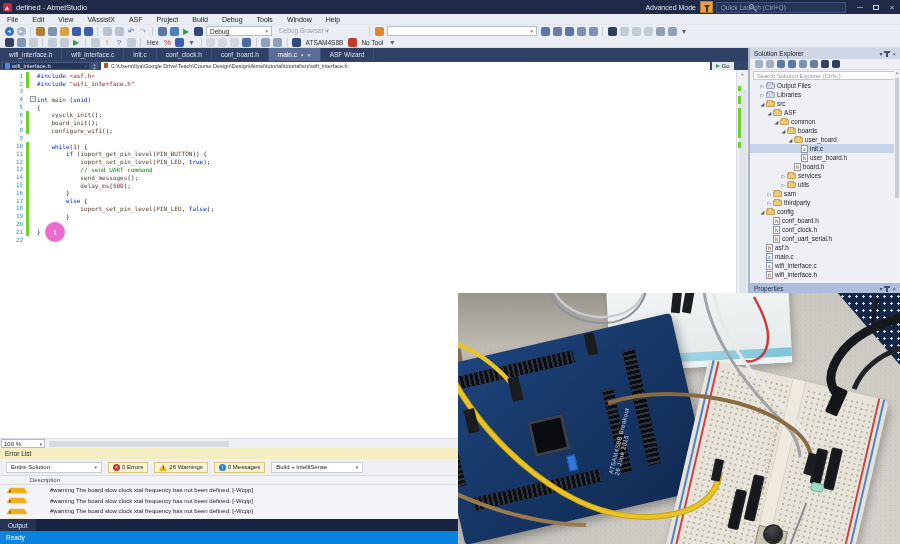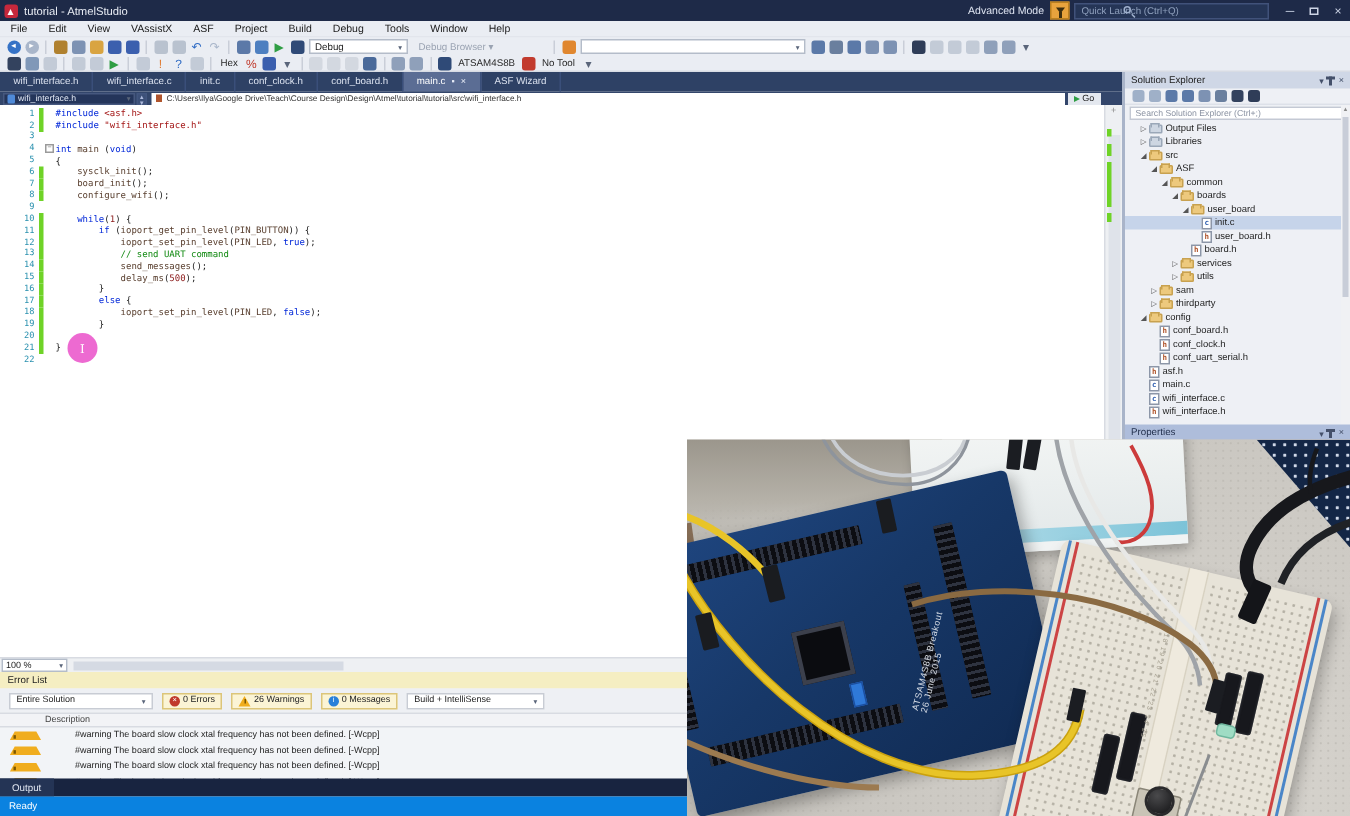--- a/index.html
+++ b/index.html
@@ -146,21 +146,21 @@
 .btn-knob{position:absolute;left:92px;top:146px;width:20px;height:20px;border-radius:50%;background:radial-gradient(circle at 35% 30%,#4a4a4c,#141416);border:2px solid #2a2a2c}
 .lead{position:absolute;left:122px;top:118px;width:1.5px;height:62px;background:#8a8d90;transform:rotate(8deg)}
 .bb-nums{position:absolute;left:84px;top:46px;transform:rotate(90deg);transform-origin:0 0;font-size:4.5px;color:#a59f8f;letter-spacing:1px;white-space:nowrap}
 #wiresvg{position:absolute;inset:0;pointer-events:none}
 </style>
 </head>
 <body>
 
 <div class="abs" id="titlebar">
   <div id="app-logo"></div>
-  <span id="title-text">tutorial - AtmelStudio</span>
+  <span id="title-text">defined - AtmelStudio</span>
   <div id="title-right">
     <span id="advanced-mode">Advanced Mode</span>
     <span id="funnel-btn">
         <span class="funnel"></span>
       </span>
     <input id="quick-launch" placeholder="Quick Launch (Ctrl+Q)" style="">
     <span class="mag" id="ql-mag"></span>
     <span class="wctl">─</span>
     <span class="wctl" id="restore-icon">
         <span></span>

